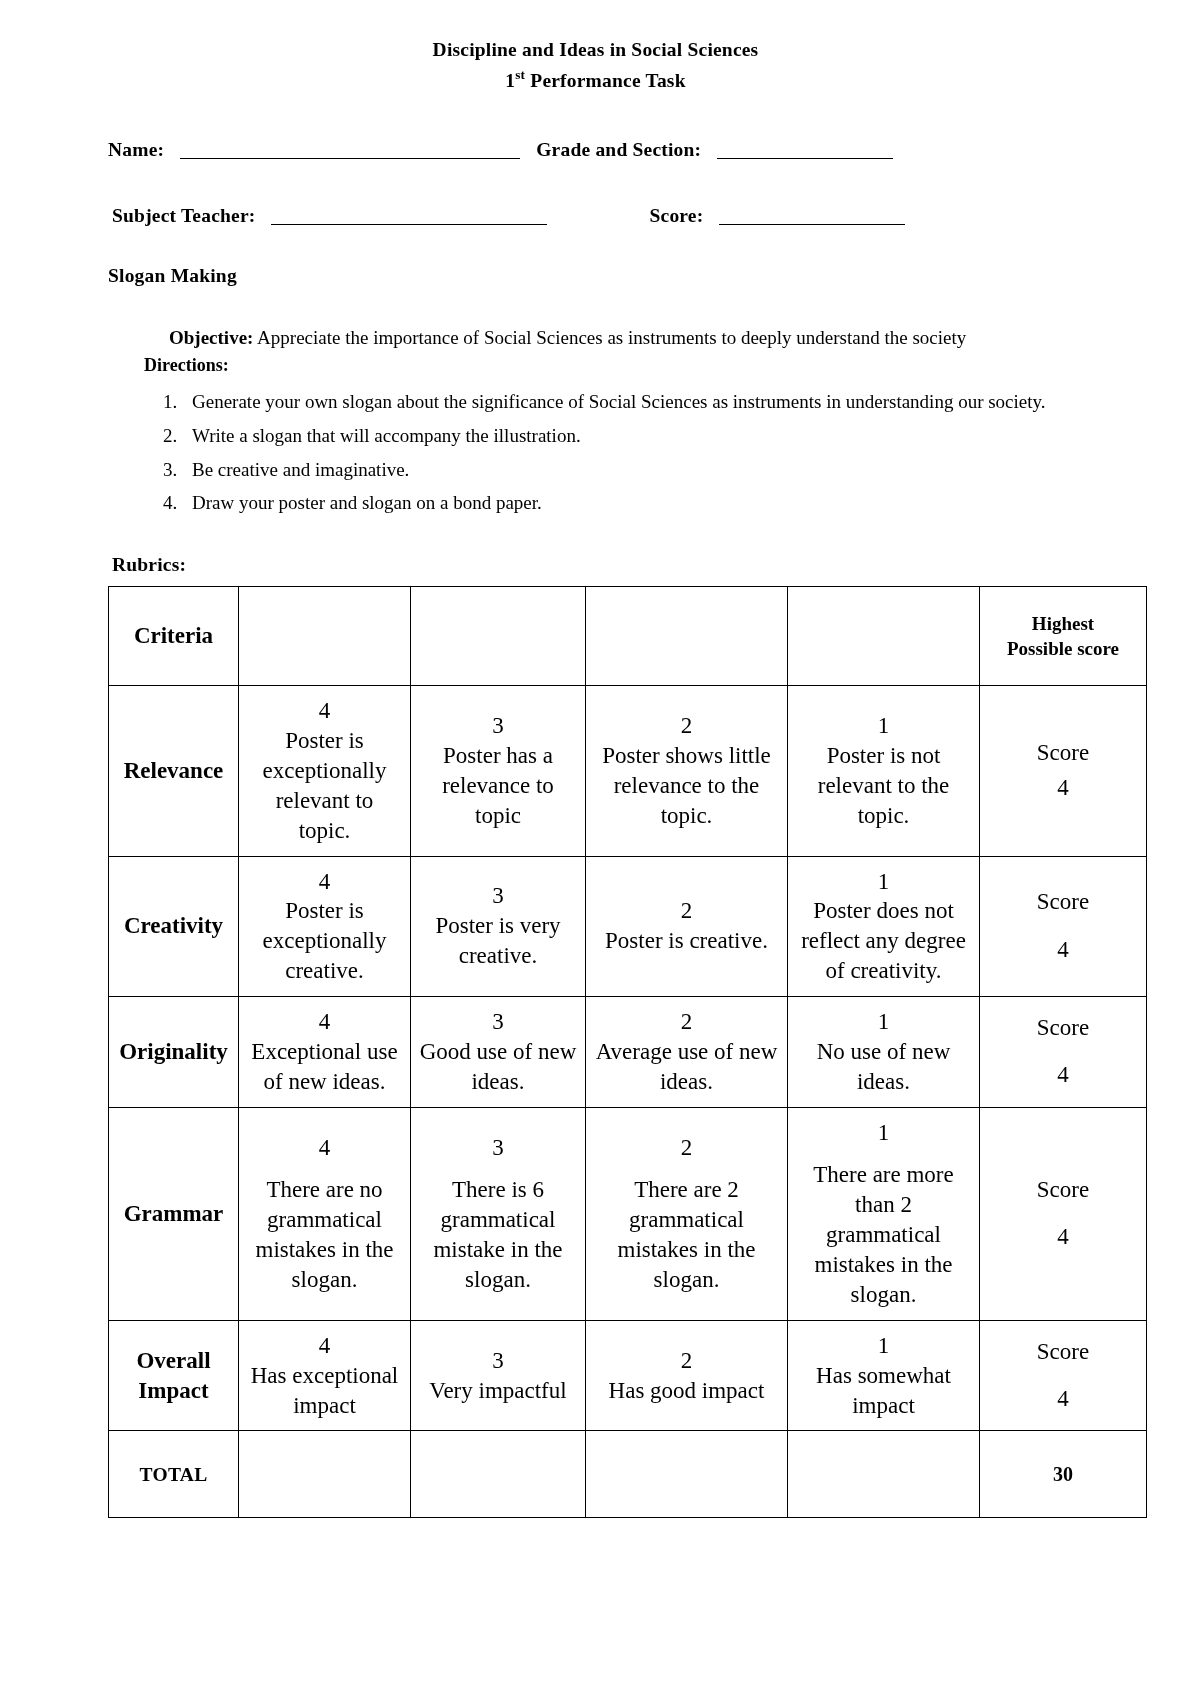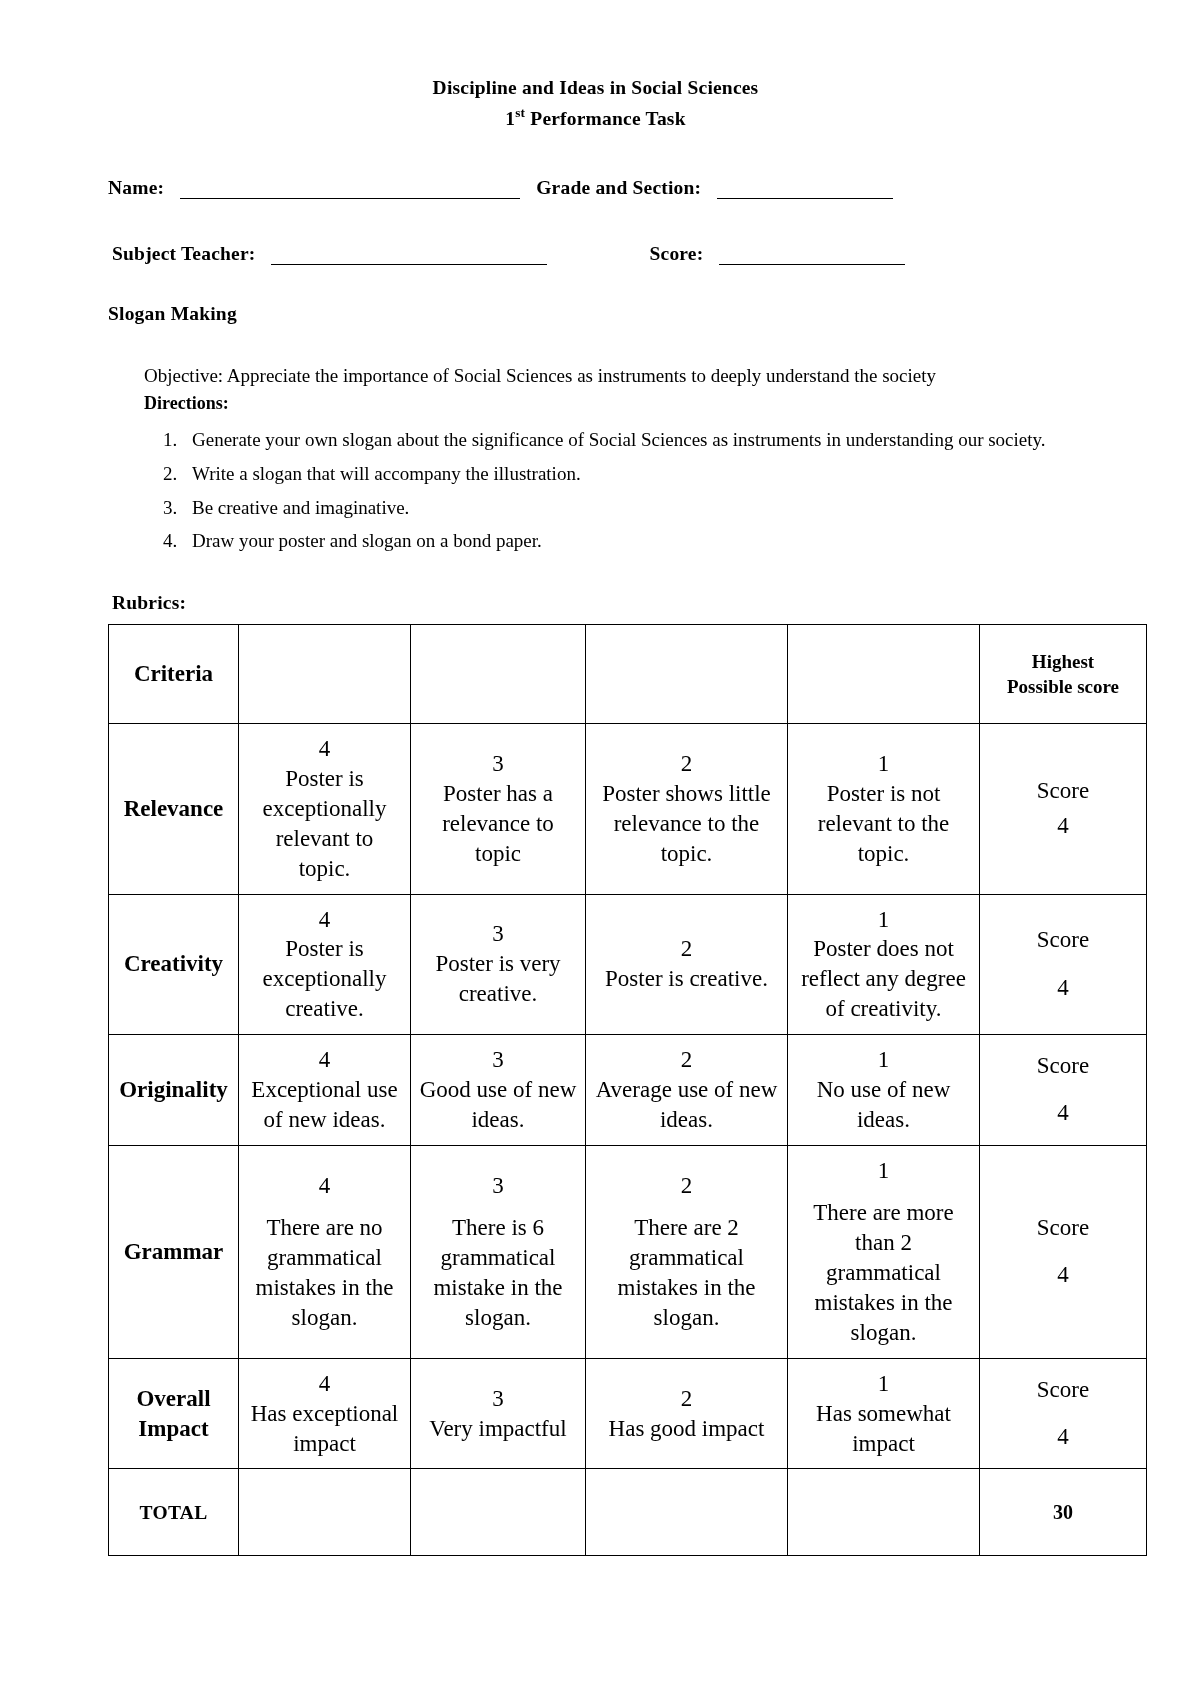--- a/index.html
+++ b/index.html
@@ -10,36 +10,35 @@
   body {
     width: 1200px;
     min-height: 1698px;
     font-family: "Liberation Serif", serif;
     color: #000000;
   }
   .page {
     width: 1191px;
     min-height: 1698px;
     box-sizing: border-box;
-    padding: 74px 108px 40px 108px;
+    padding: 36px 108px 40px 108px;
     position: relative;
   }
   .title-block {
     text-align: center;
     font-weight: bold;
     font-size: 19.5px;
     line-height: 1.45;
     letter-spacing: 0.2px;
   }
   .title-block .line2 { margin-top: 1px; }
   sup { font-size: 0.68em; vertical-align: super; }
 
   .field-row {
     display: flex;
-    align-items: flex-end;
     font-weight: bold;
     font-size: 19.5px;
     letter-spacing: 0.2px;
   }
   .row-name { margin-top: 44px; padding-left: 0px; }
   .row-teacher { margin-top: 44px; padding-left: 4px; }
 
   .blank {
     display: inline-block;
     border-bottom: 1.4px solid #000;
@@ -55,21 +54,21 @@
     font-size: 19.5px;
     letter-spacing: 0.2px;
   }
 
   .objective-block {
     margin-top: 36px;
     padding-left: 36px;
     font-size: 19px;
     line-height: 1.55;
   }
-  .objective-block b { font-weight: normal; }
+  .objective-block b { font-weight: bold; margin-left: 25px; }
   .directions {
     margin-top: 0;
     font-weight: bold;
     font-size: 18px;
   }
 
   ol.dir-list {
     margin: 6px 0 0 0;
     padding-left: 74px;
     font-size: 19px;

